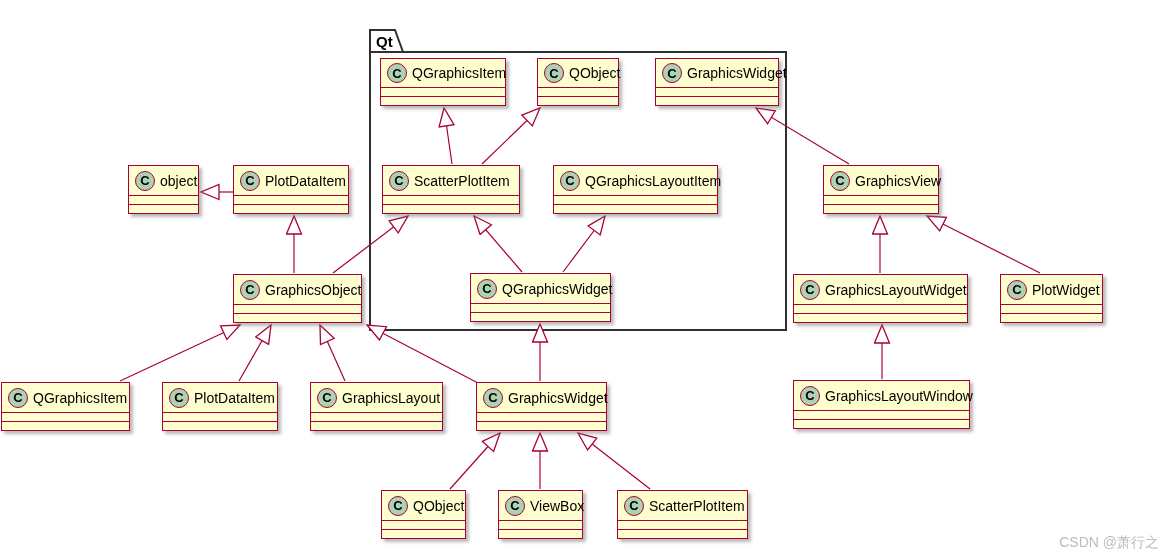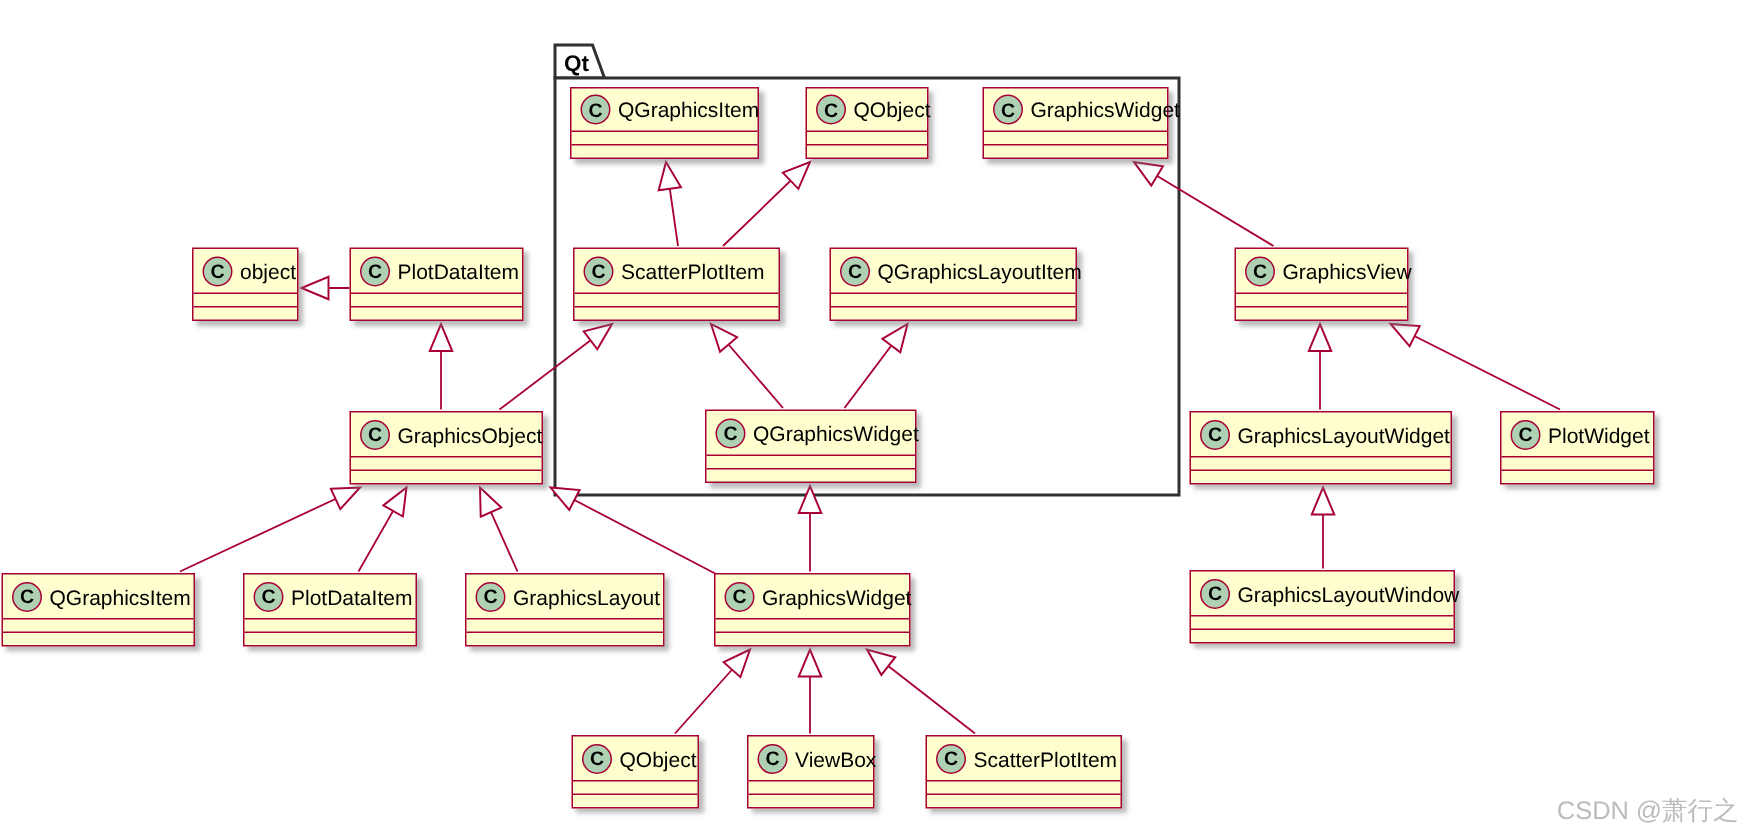--- a/index.html
+++ b/index.html
@@ -66,21 +66,21 @@
   #package-label-svg {
     font-family: "Liberation Sans", "DejaVu Sans", sans-serif;
     font-weight: bold;
     font-size: 15px;
     fill: #000;
   }
   #watermark {
     position: absolute;
     right: 10px;
     bottom: 6px;
-    font-size: 17px;
+    font-size: 14px;
     color: var(--watermark, #bcbcbc);
     white-space: nowrap;
   }
 </style>
 </head>
 <body>
 
 <div id="diagram">
 
   <svg id="edge-layer" xmlns="http://www.w3.org/2000/svg">

